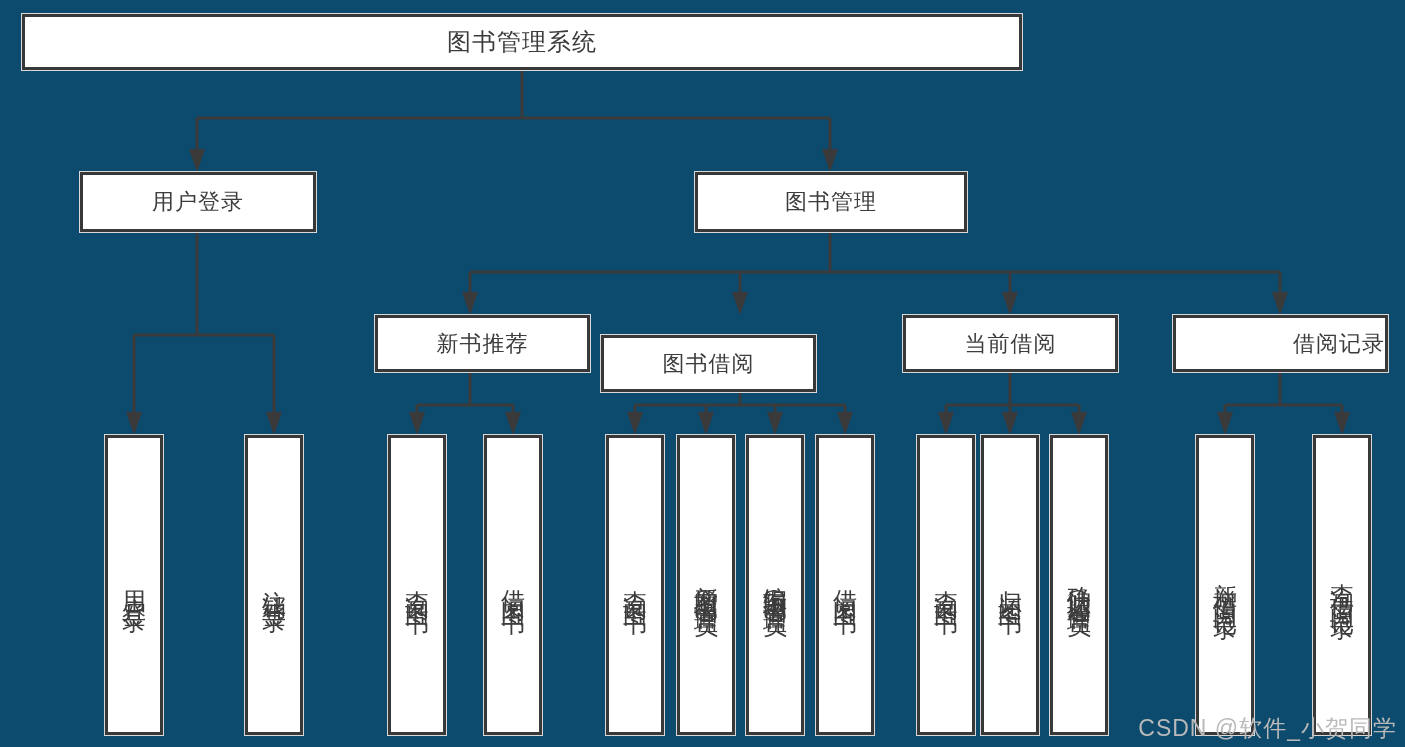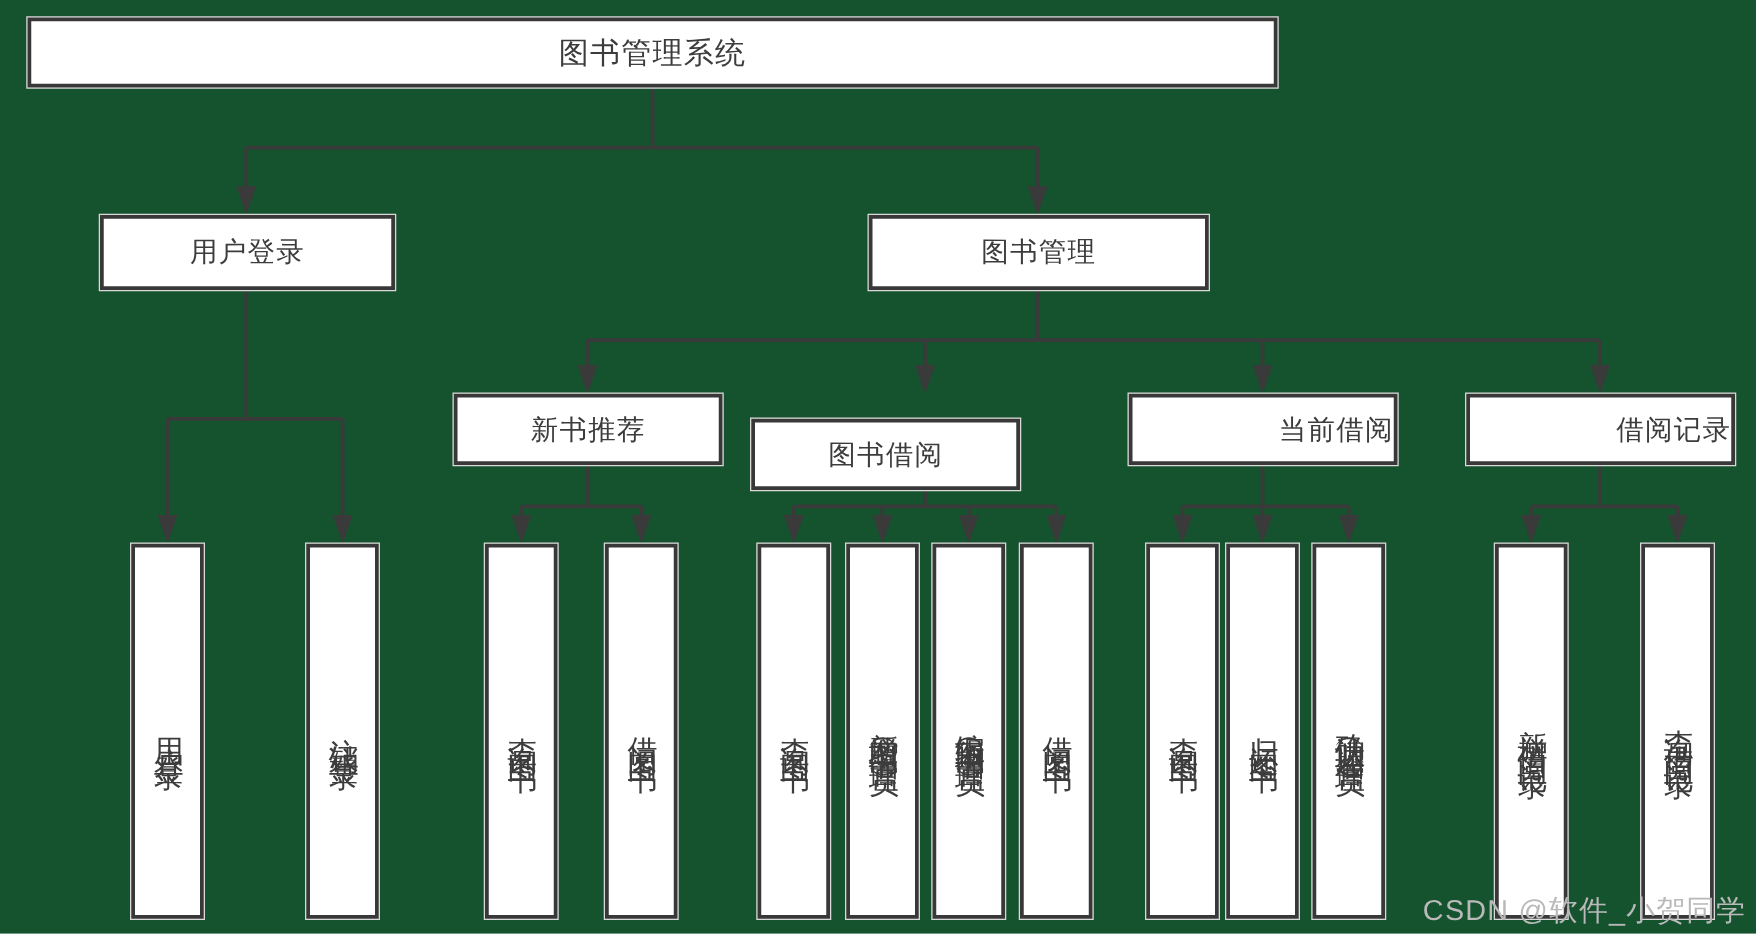--- a/index.html
+++ b/index.html
@@ -5,21 +5,21 @@
   html, body {
     margin: 0;
     padding: 0;
     background: #ffffff;
     font-family: "Liberation Sans", sans-serif;
   }
   .canvas {
     position: relative;
     width: 1405px;
     height: 747px;
-    background: #14532d;
+    background: #0c4a6e;
     overflow: hidden;
     color: #3c3c3c;
   }
   .connectors {
     position: absolute;
     left: 0;
     top: 0;
     width: 1405px;
     height: 747px;
   }
@@ -161,27 +161,27 @@
     <span>图书管理系统</span>
   </div>
 
   <div class="node lvl2" style="left:80px; width:236px;">
     <span>用户登录</span>
   </div>
   <div class="node lvl2" style="left:695px; width:272px;">
     <span>图书管理</span>
   </div>
 
-  <div class="node lvl3" style="left:363px;">
+  <div class="node lvl3" style="left:375px;">
     <span>新书推荐</span>
   </div>
   <div class="node lvl3" style="left:601px;margin-top:20px;">
     <span>图书借阅</span>
   </div>
-  <div class="node lvl3" style="left:903px;justify-content:flex-end;">
+  <div class="node lvl3" style="left:903px;">
     <span>当前借阅</span>
   </div>
   <div class="node lvl3" style="left:1173px;justify-content:flex-end;">
     <span>借阅记录</span>
   </div>
 
   <div class="node leaf" style="left:105px;">
     <span class="vtext">用户登录</span>
   </div>
   <div class="node leaf" style="left:245px;">

